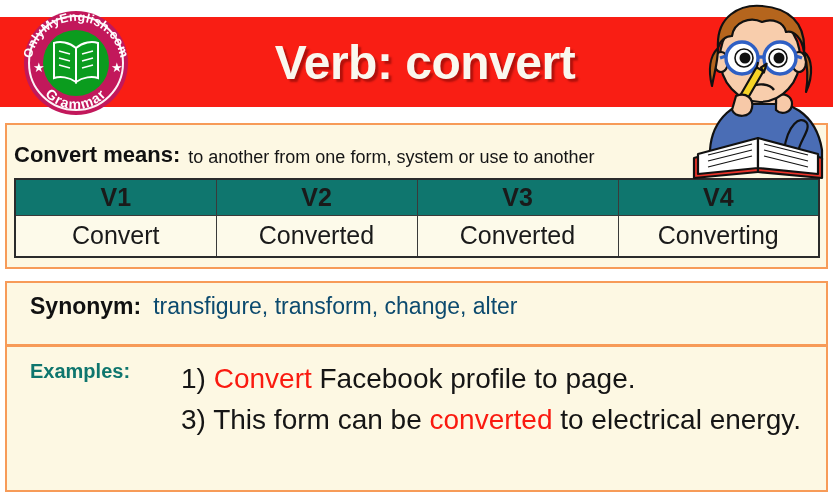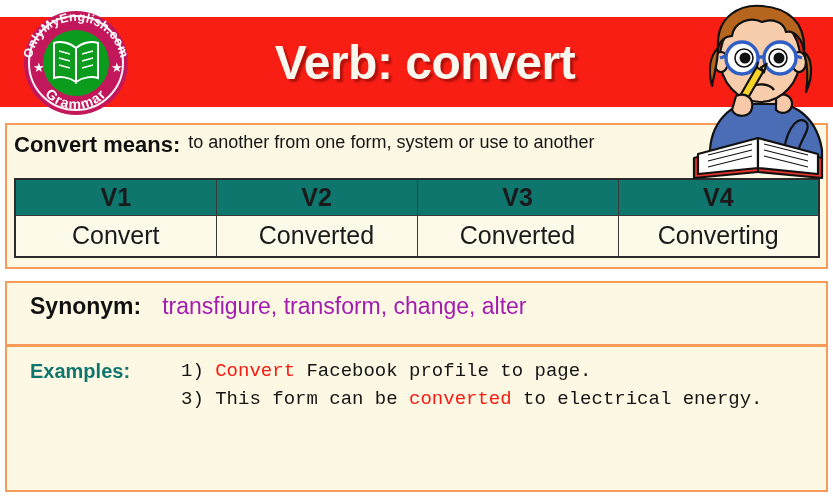--- a/index.html
+++ b/index.html
@@ -37,21 +37,21 @@
     background:#FDF8E3;
     border:2px solid #F79B58;
   }
   #panel-top    { left:5px; top:123px; width:823px; height:146px; }
   #panel-syn    { left:5px; top:281px; width:823px; height:65px; }
   #panel-ex     { left:5px; top:345px; width:823px; height:147px; }
 
   
   #meaning-row {
     position:absolute; left:14px; top:132px; width:720px; height:36px;
-    display:flex; align-items:flex-start; z-index:3;
+    display:flex; align-items:flex-end; z-index:3;
   }
   #meaning-label {
     font-size:22px; font-weight:bold; color:#111;
     font-stretch:condensed; white-space:nowrap;
   }
   #meaning-text {
     font-size:18px; color:#151515; margin-left:8px; white-space:nowrap;
   }
 
   
@@ -72,32 +72,32 @@
     background:#FDFAEA; height:42px;
     font-size:25px; font-weight:normal; color:#1a1a1a;
   }
 
   
   #syn-row {
     position:absolute; left:30px; top:293px; height:40px;
     display:flex; align-items:baseline; z-index:3;
   }
   #syn-label { font-size:23px; font-weight:bold; color:#111; }
-  #syn-text  { font-size:23px; color:#a21caf; margin-left:21px; white-space:nowrap; }
+  #syn-text  { font-size:23px; color:#0c4a6e; margin-left:12px; white-space:nowrap; }
 
   
   #ex-label {
     position:absolute; left:30px; top:360px;
     font-size:20px; font-weight:bold; color:#0f766e; z-index:3;
   }
   #ex-list {
     position:absolute; left:181px; top:358px; width:640px; z-index:3;
   }
   .ex-item {
-    font-size:19px; color:#151515; line-height:1.47; white-space:nowrap;font-family:Liberation Mono, monospace;
+    font-size:28px; color:#151515; line-height:1.47; white-space:nowrap;
   }
   .hl { color:#FA1A10; }
 </style>
 </head>
 <body>
 
 <div id="header-band"></div>
 
 <div id="header-title">Verb: convert</div>
 

